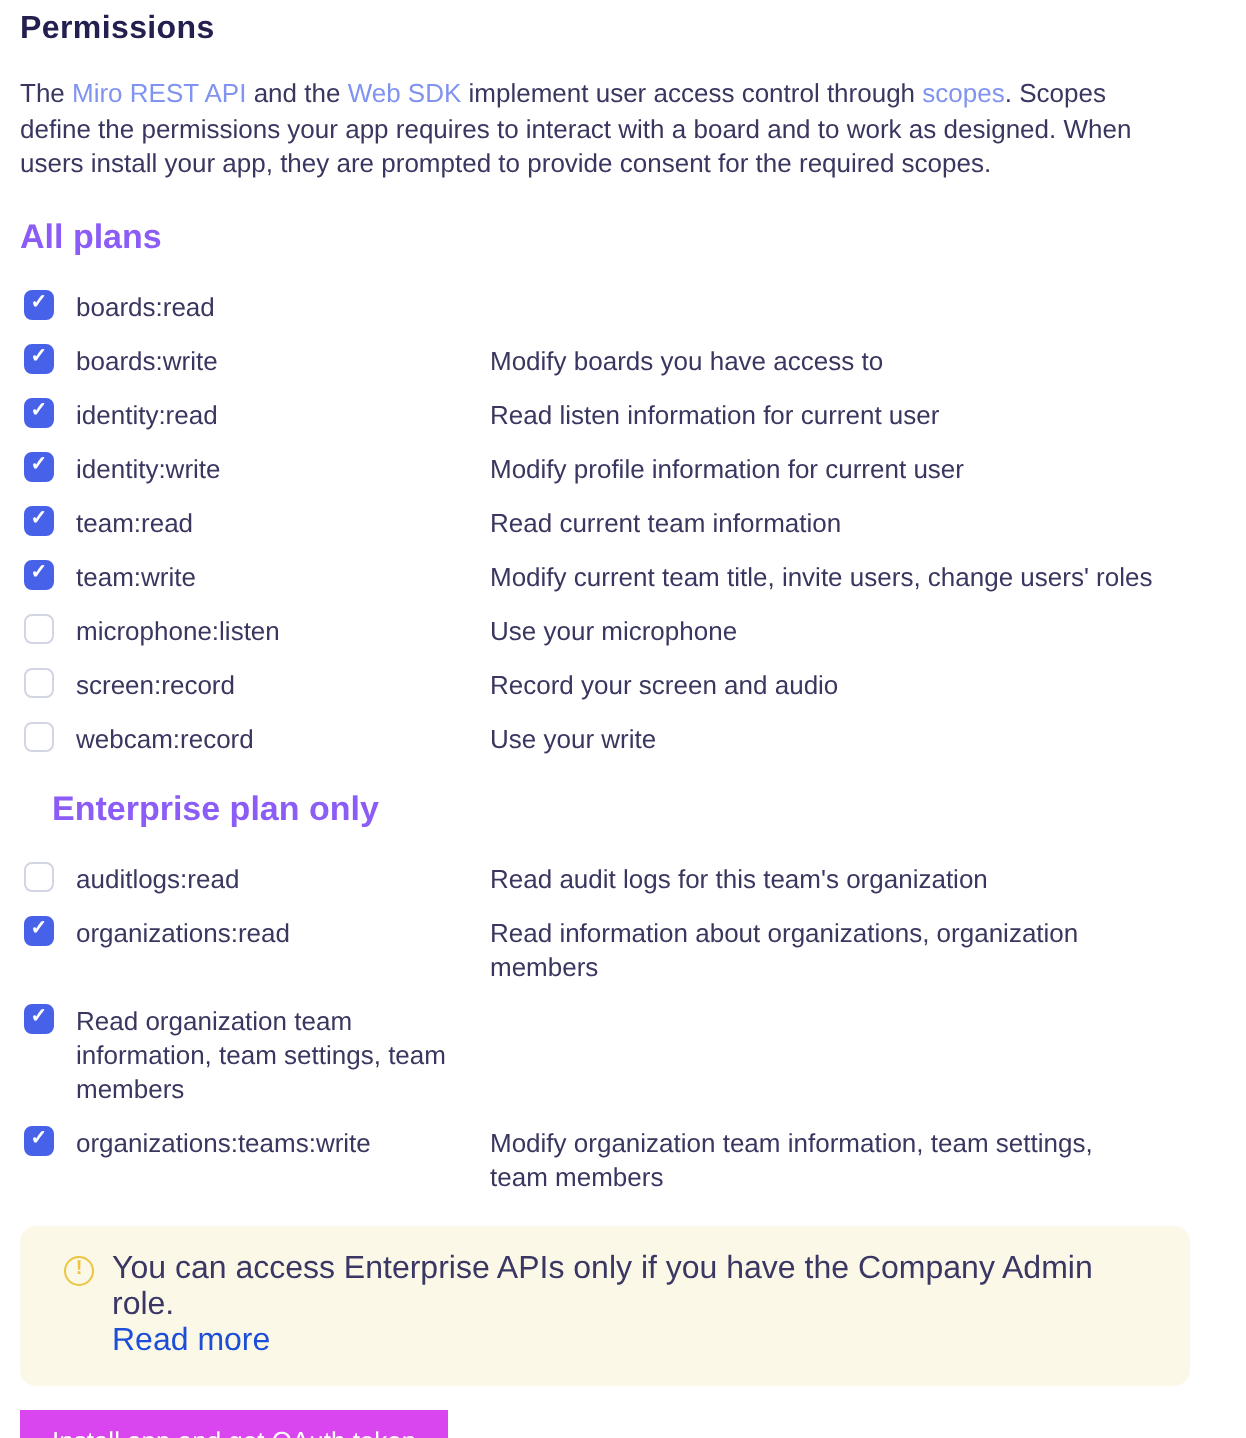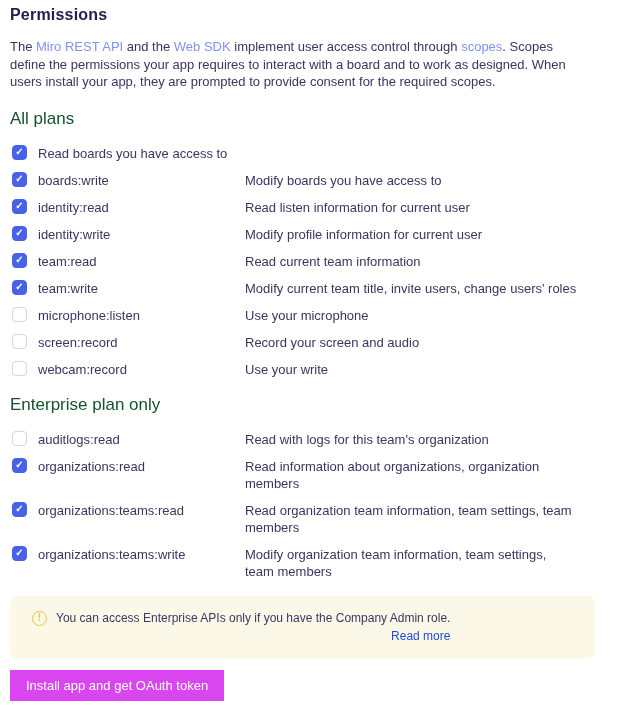--- a/index.html
+++ b/index.html
@@ -16,24 +16,24 @@
   h1.page-title {
     font-size: 16px; font-weight: 700; color: #232050;
     margin: 0 0 14px; letter-spacing: .2px;
   }
   p.intro {
     font-size: 13px; line-height: 17.5px; color: #39365f;
     margin: 0 0 18px; max-width: 588px;
   }
   .intro .lnk { color: #8093f0; cursor: pointer; text-decoration: none; }
   h2.section-heading {
-    font-size: 17px; font-weight: 400; color: #14532d;
+    font-size: 17px; font-weight: 700; color: #8b5cf6;
     margin: 0 0 15px;
   }
-  .scope-section + .scope-section h2.section-heading { margin-top: 17px; }
+  .scope-section + .scope-section h2.section-heading { margin-top: 17px; margin-left: 16px; }
   .row {
     display: grid; grid-template-columns: 26px 207px 1fr;
     align-items: start;
     margin: 0 0 9px 2px;
     font-size: 13px; line-height: 17px; color: #39365f;
   }
   .cb {
     box-sizing: border-box;
     width: 15px; height: 15px; margin-top: 1px;
     border: 1px solid #d2d5e4; border-radius: 4px;
@@ -56,21 +56,21 @@
     width: 585px;
   }
   .notice-icon {
     box-sizing: border-box; flex: none;
     width: 15px; height: 15px; margin-top: 2px;
     border: 1.5px solid #ecc440; border-radius: 50%;
     color: #ecc440; font-size: 10px; font-weight: 700;
     display: flex; align-items: center; justify-content: center;
     line-height: 1;
   }
-  .notice-body { font-size: 12px; line-height: 18px; color: #3a3764; text-align: right; }
+  .notice-body { font-size: 16px; line-height: 18px; color: #3a3764; }
   .notice-link { color: #1d4ed8; cursor: pointer; text-decoration: none; }
   .install-btn {
     margin-top: 12px;
     background: #d946ef; color: #ffffff;
     border: none; border-radius: 0;
     padding: 8px 16px;
     font-size: 13px; font-family: inherit;
     cursor: pointer;
   }
 </style>
@@ -81,21 +81,21 @@
   <h1 class="page-title">Permissions</h1>
   <p class="intro" id="intro"><span>The </span><a class="lnk">Miro REST API</a><span> and the </span><a class="lnk">Web SDK</a><span> implement user access control through </span><a class="lnk">scopes</a><span>. Scopes define the permissions your app requires to interact with a board and to work as designed. When users install your app, they are prompted to provide consent for the required scopes.</span></p>
   <div id="sections">
   <section class="scope-section">
     <h2 class="section-heading">All plans</h2>
     <div class="rows">
   <div class="row checked">
     <span class="cb">
               <span class="check">✓</span>
             </span>
-    <span class="desc">Read boards you have access to</span>
+    <span class="scope">boards:read</span>
   </div>
 
   <div class="row checked">
     <span class="cb">
               <span class="check">✓</span>
             </span>
     <span class="scope">boards:write</span>
     <span class="desc">Modify boards you have access to</span>
   </div>
 
@@ -150,36 +150,35 @@
   </div>
 </div>
   </section>
 
   <section class="scope-section">
     <h2 class="section-heading">Enterprise plan only</h2>
     <div class="rows">
   <div class="row">
     <span class="cb"></span>
     <span class="scope">auditlogs:read</span>
-    <span class="desc">Read with logs for this team's organization</span>
+    <span class="desc">Read audit logs for this team's organization</span>
   </div>
 
   <div class="row checked">
     <span class="cb">
               <span class="check">✓</span>
             </span>
     <span class="scope">organizations:read</span>
     <span class="desc">Read information about organizations, organization members</span>
   </div>
 
   <div class="row checked">
     <span class="cb">
               <span class="check">✓</span>
             </span>
-    <span class="scope">organizations:teams:read</span>
     <span class="desc">Read organization team information, team settings, team members</span>
   </div>
 
   <div class="row checked">
     <span class="cb">
               <span class="check">✓</span>
             </span>
     <span class="scope">organizations:teams:write</span>
     <span class="desc">Modify organization team information, team settings, team members</span>
   </div>

